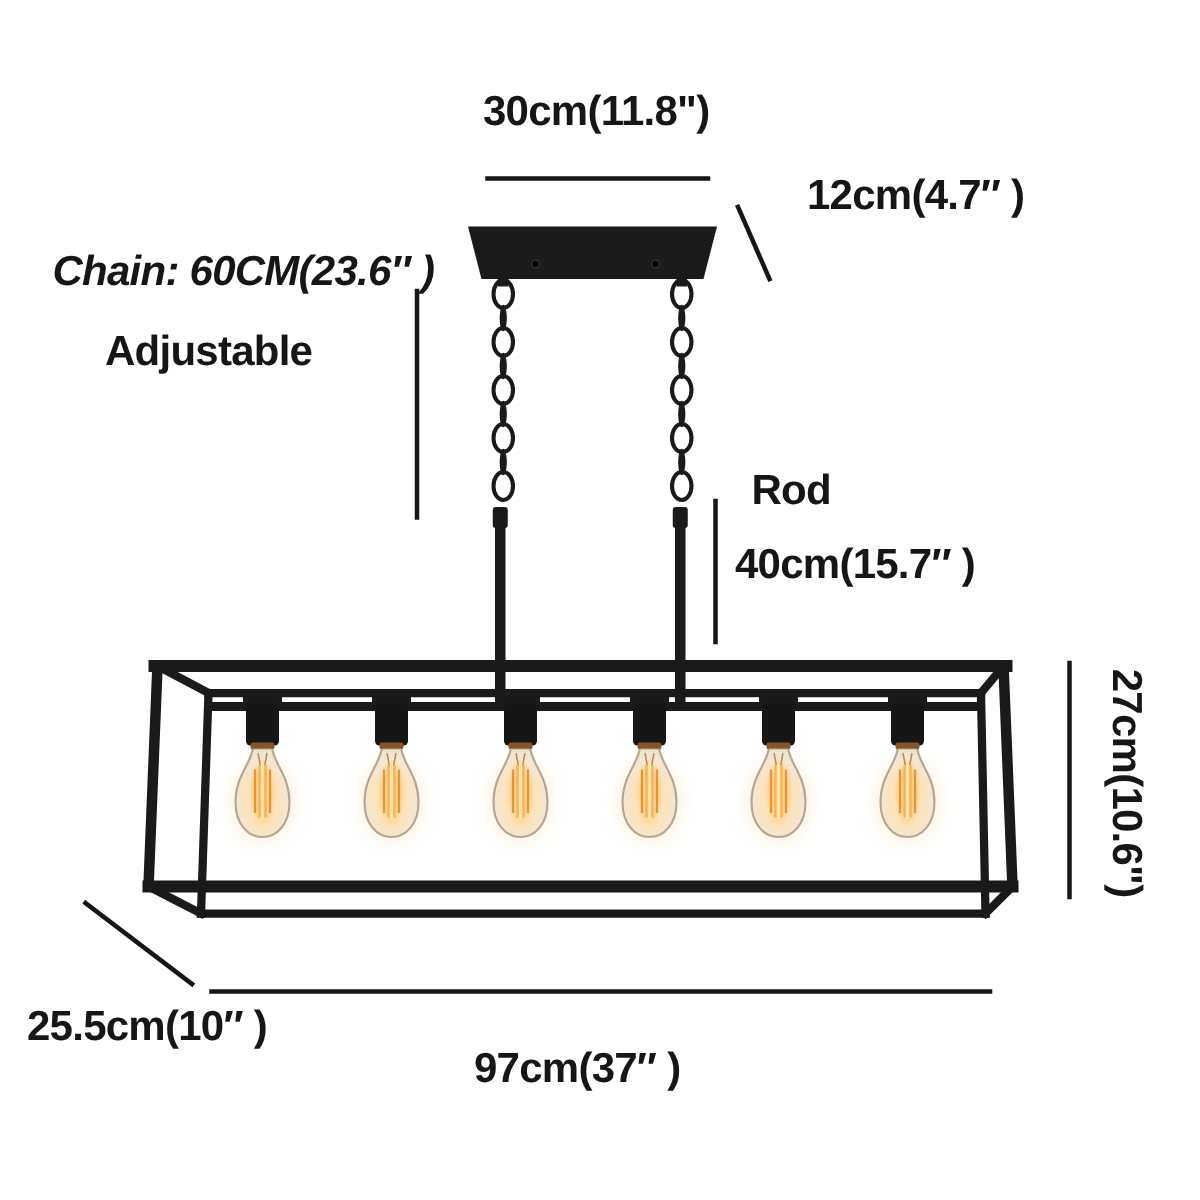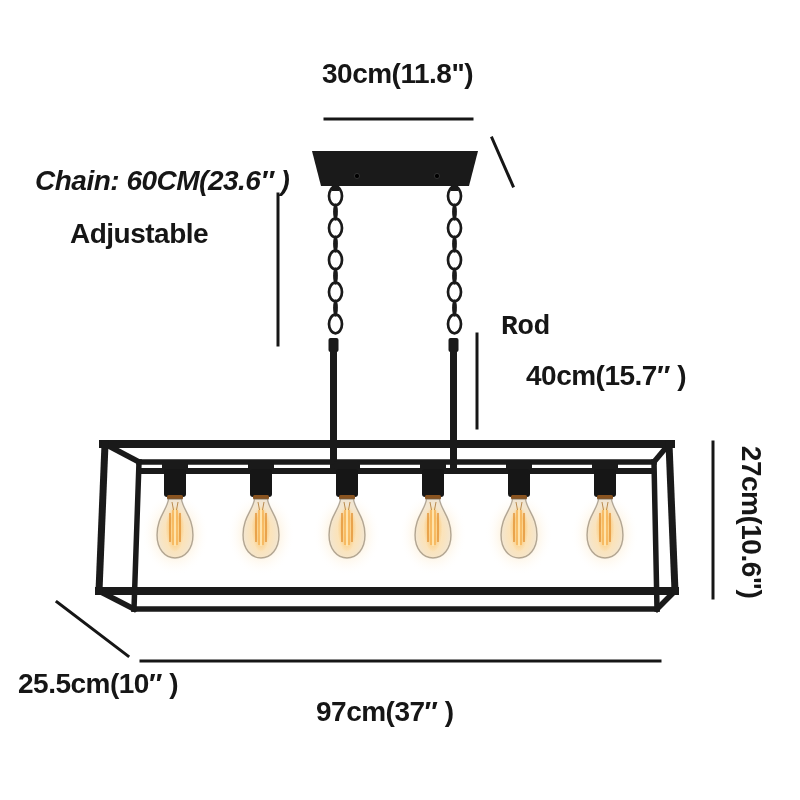--- a/index.html
+++ b/index.html
@@ -17,22 +17,22 @@
     font-weight:600;
     letter-spacing:-0.5px;
     color:var(--annotation,#161616);
     white-space:nowrap;
     line-height:1.15;
   }
   .label-canopy-width{left:322px;top:58px;}
   .label-canopy-depth{left:538px;top:114px;}
   .label-chain{left:35px;top:165px;font-style:italic;}
   .label-adjustable{left:70px;top:218px;}
-  .label-rod{left:501px;top:311px;font-family:Liberation Mono, monospace;}
-  .label-rod-length{left:490px;top:360px;margin-left:36px;}
+  .label-rod{left:501px;top:311px;}
+  .label-rod-length{left:490px;top:360px;}
   .label-frame-height{
     left:666px;top:506px;width:170px;
     text-align:center;
     transform:rotate(90deg);
     transform-origin:center;
   }
   .label-frame-depth{left:18px;top:668px;text-align:right;}
   .label-frame-length{left:316px;top:668px;margin-top:28px;}
   .metal{stroke:var(--metal,#1a1a1a);fill:none;}
   .metal-fill{fill:var(--metal,#1a1a1a);stroke:none;}
@@ -140,20 +140,21 @@
       <path d="M492 138 L513 186" class="dim-line"></path>
       <path d="M278 194 L278 345" class="dim-line"></path>
       <path d="M477 334 L477 428" class="dim-line"></path>
       <path d="M713 442 L713 598" class="dim-line"></path>
       <path d="M57 602 L128 656" class="dim-line"></path>
       <path d="M141 661 L660 661" class="dim-line"></path>
     </g>
   </svg>
 
   <div class="dim-label label-canopy-width">30cm(11.8")</div>
+  <div class="dim-label label-canopy-depth">12cm(4.7″ )</div>
   <div class="dim-label label-chain">Chain: 60CM(23.6″ )</div>
   <div class="dim-label label-adjustable">Adjustable</div>
   <div class="dim-label label-rod">Rod</div>
   <div class="dim-label label-rod-length">40cm(15.7″ )</div>
   <div class="dim-label label-frame-height">27cm(10.6")</div>
   <div class="dim-label label-frame-depth">25.5cm(10″ )</div>
   <div class="dim-label label-frame-length">97cm(37″ )</div>
 
 </div>
 

